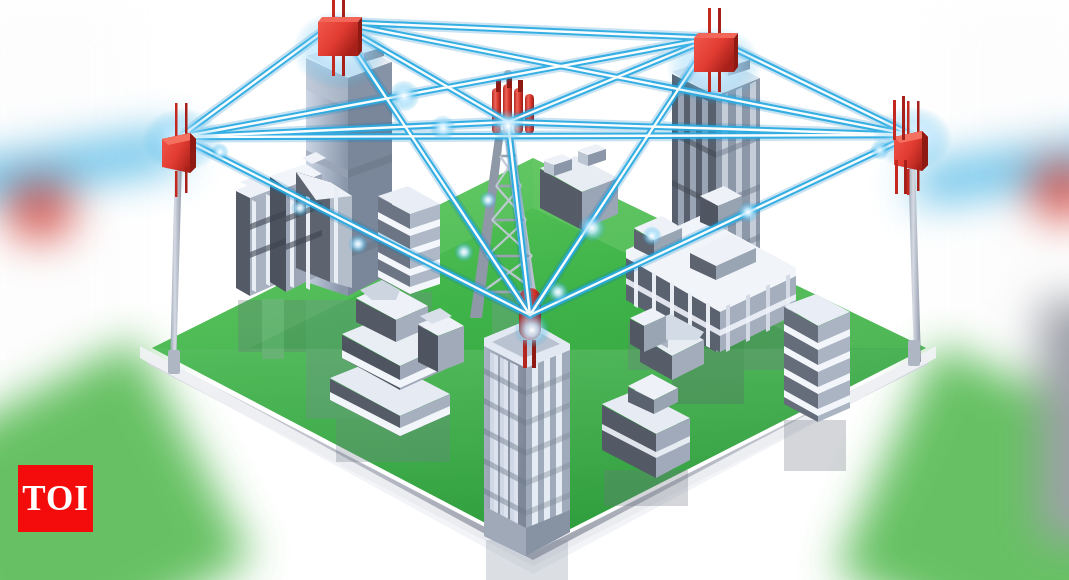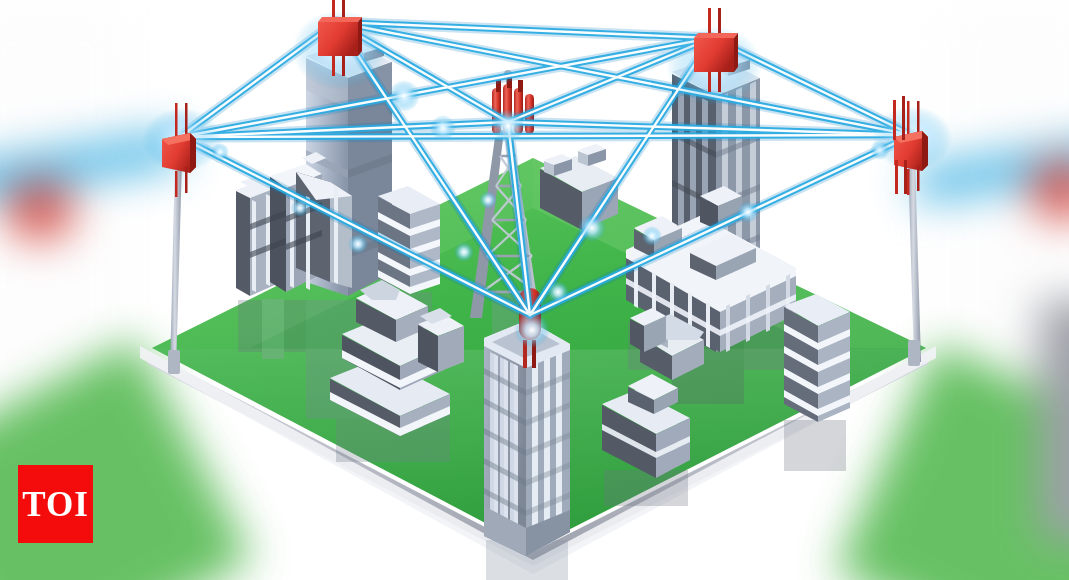--- a/index.html
+++ b/index.html
@@ -15,21 +15,21 @@
             background:#4cb648;transform:rotate(-28deg);}
   .bf-blue{position:absolute;left:-20px;top:150px;width:240px;height:34px;
            background:#2ba9e0;transform:rotate(-9deg);}
   .bf-red{position:absolute;left:45px;top:180px;width:70px;height:60px;border-radius:50%;
           background:#d0382f;}
   .bf-gray{position:absolute;right:-20px;top:300px;width:90px;height:240px;background:#8d9099;}
 
   svg.scene{position:absolute;left:0;top:0;width:1069px;height:580px;}
 
   
-  #toi{position:absolute;left:18px;top:465px;width:75px;height:78px;background:#f40b0b;
+  #toi{position:absolute;left:18px;top:465px;width:75px;height:67px;background:#f40b0b;
        display:flex;align-items:center;justify-content:center;}
   #toi span{color:#fff;font-family:"Liberation Serif",serif;font-weight:700;
             font-size:35px;letter-spacing:1px;line-height:1;}
 </style>
 </head>
 <body>
 
 <div id="stage">
 
   <div class="blurfill left">

